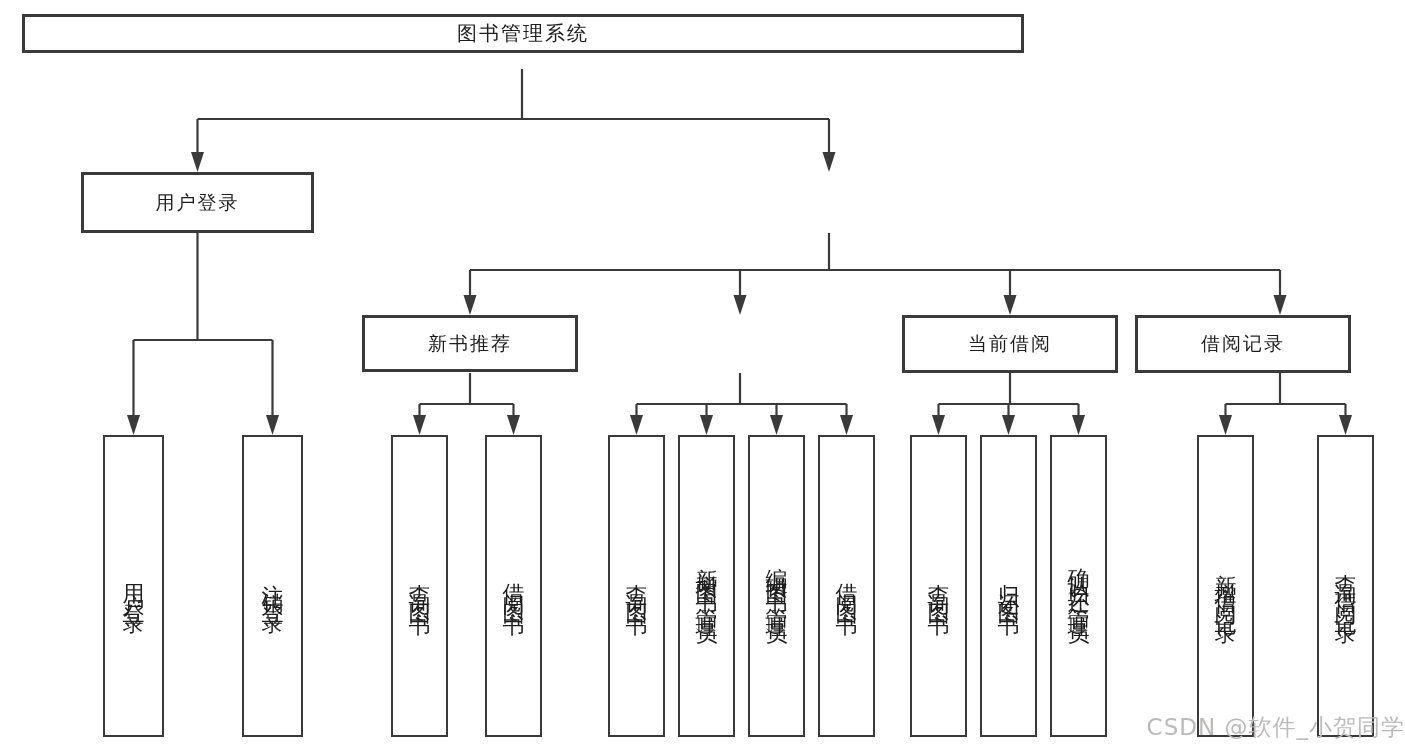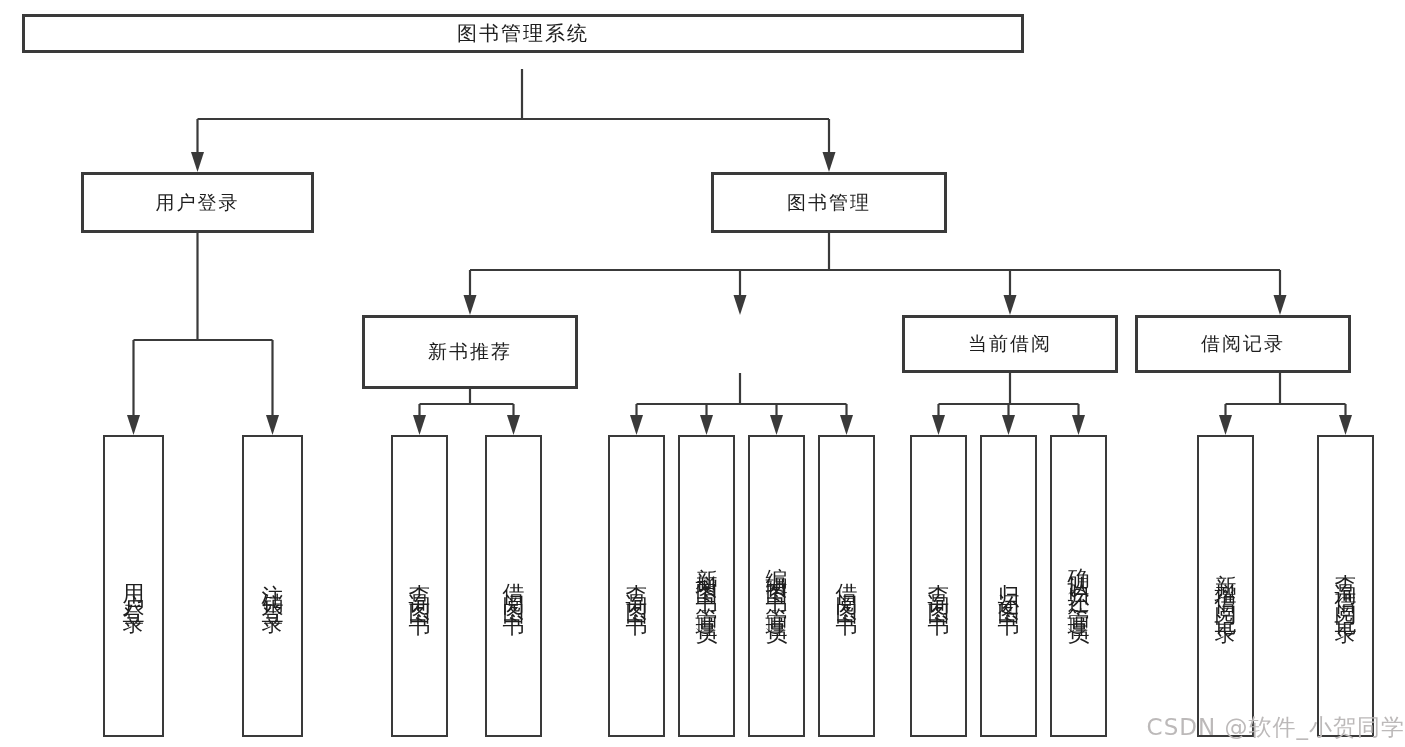--- a/index.html
+++ b/index.html
@@ -106,23 +106,22 @@
     <line class="ln" x1="1078.5" y1="404" x2="1078.5" y2="415" marker-end="url(#arrow)"></line>
 
     <path class="ln" d="M1280 373 V405 M1225.5 404 H1345.5"></path>
     <line class="ln" x1="1225.5" y1="404" x2="1225.5" y2="415" marker-end="url(#arrow)"></line>
     <line class="ln" x1="1345.5" y1="404" x2="1345.5" y2="415" marker-end="url(#arrow)"></line>
   </svg>
 
   <div class="node h root-box" style="left:22px; top:14px; width:1002px; height:39px;">图书管理系统</div>
 
   <div class="node h" style="left:81px; top:172px; width:233px; height:61px;">用户登录</div>
-  <div class="node h" style="left:711px; top:172px; width:236px; height:61px;">图书管理</div>
 
-  <div class="node h" style="left:362px; top:315px; width:216px; height:74px;">新书推荐</div>
+  <div class="node h" style="left:362px; top:315px; width:216px; height:57px;">新书推荐</div>
   <div class="node h" style="left:902px; top:315px; width:216px; height:58px;">当前借阅</div>
   <div class="node h" style="left:1135px; top:315px; width:216px; height:58px;">借阅记录</div>
 
   <div class="node v" style="left:103px; top:435px; width:61px; height:302px;">用户登录</div>
   <div class="node v" style="left:242px; top:435px; width:61px; height:302px;">注销登录</div>
 
   <div class="node v" style="left:391px; top:435px; width:57px; height:302px;">查询图书</div>
   <div class="node v" style="left:485px; top:435px; width:57px; height:302px;">借阅图书</div>
 
   <div class="node v" style="left:608px; top:435px; width:57px; height:302px;">查询图书</div>

